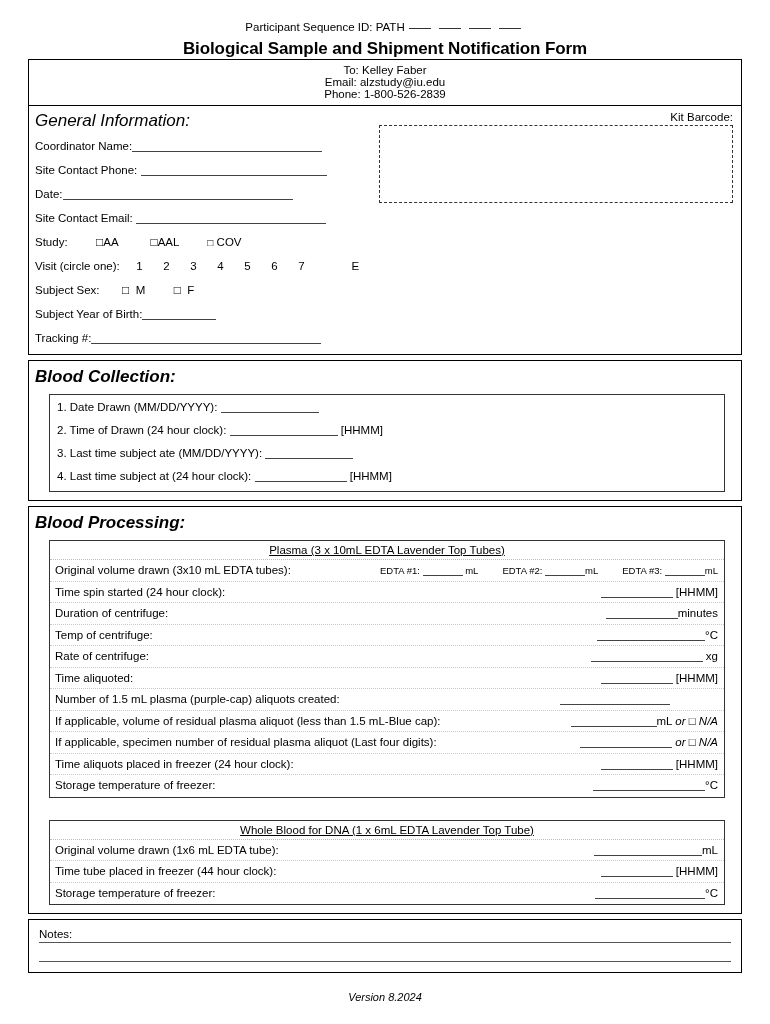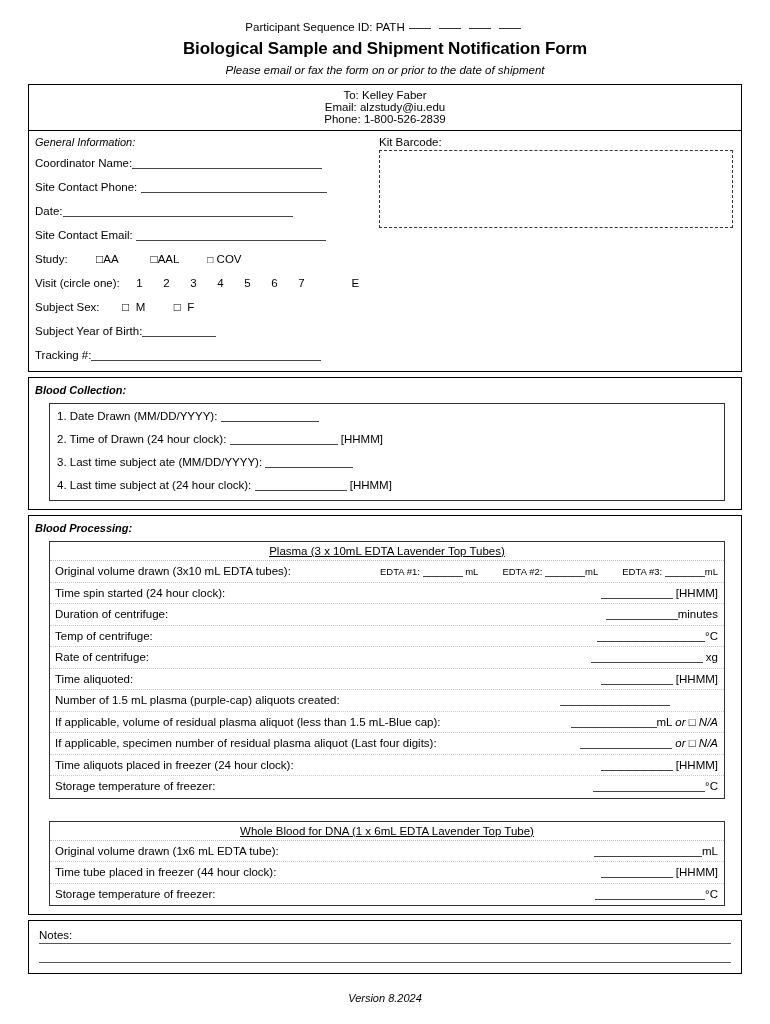--- a/index.html
+++ b/index.html
@@ -59,23 +59,23 @@
     border-bottom: 1.6px solid #000;
     padding: 4px 0 5px 0;
     font-size: 11.5px;
     flex-direction: column;
   }
   .contact-cell { flex: 1; text-align: center; white-space: nowrap; }
 
   
   .gen-wrap { display: flex; padding: 5px 0 6px 0; }
   .gen-left { width: 332px; padding-left: 6px; }
-  .gen-right { flex: 1; padding-left: 4px; padding-right: 8px; }
-
-  .sec-label { font-style: italic; font-size: 11px; margin-bottom: 5px; }
+  .gen-right { flex: 1; padding-left: 4px; padding-right: 8px; text-align: right; }
+
+  .sec-label { font-style: italic; font-size: 17px; margin-bottom: 5px; }
   .gen-row { font-size: 11.5px; height: 24px; line-height: 20px; white-space: nowrap; }
   .fill {
     display: inline-block;
     border-bottom: 1.1px solid #444;
     height: 14px;
     vertical-align: -2px;
   }
   .cb { font-size: 12px; }
   .visit-num { display: inline-block; width: 27px; text-align: left; }
 
@@ -139,21 +139,20 @@
 </style>
 </head>
 <body>
 
 <div class="page">
 
   <div class="seq-line">
     <span>Participant Sequence ID:  PATH</span><span class="seq-blanks"><span class="seq-blank"></span><span class="seq-blank"></span><span class="seq-blank"></span><span class="seq-blank"></span></span>
   </div>
   <div class="main-title">Biological Sample and Shipment Notification Form</div>
-  <div class="sub-title">Please email or fax the form on or prior to the date of shipment</div>
 
   <div class="box">
 
     <div class="contact-row">
       <div class="contact-cell">To: Kelley Faber</div>
       <div class="contact-cell">Email: alzstudy@iu.edu</div>
       <div class="contact-cell">Phone: 1-800-526-2839</div>
     </div>
 
     <div class="gen-wrap">

